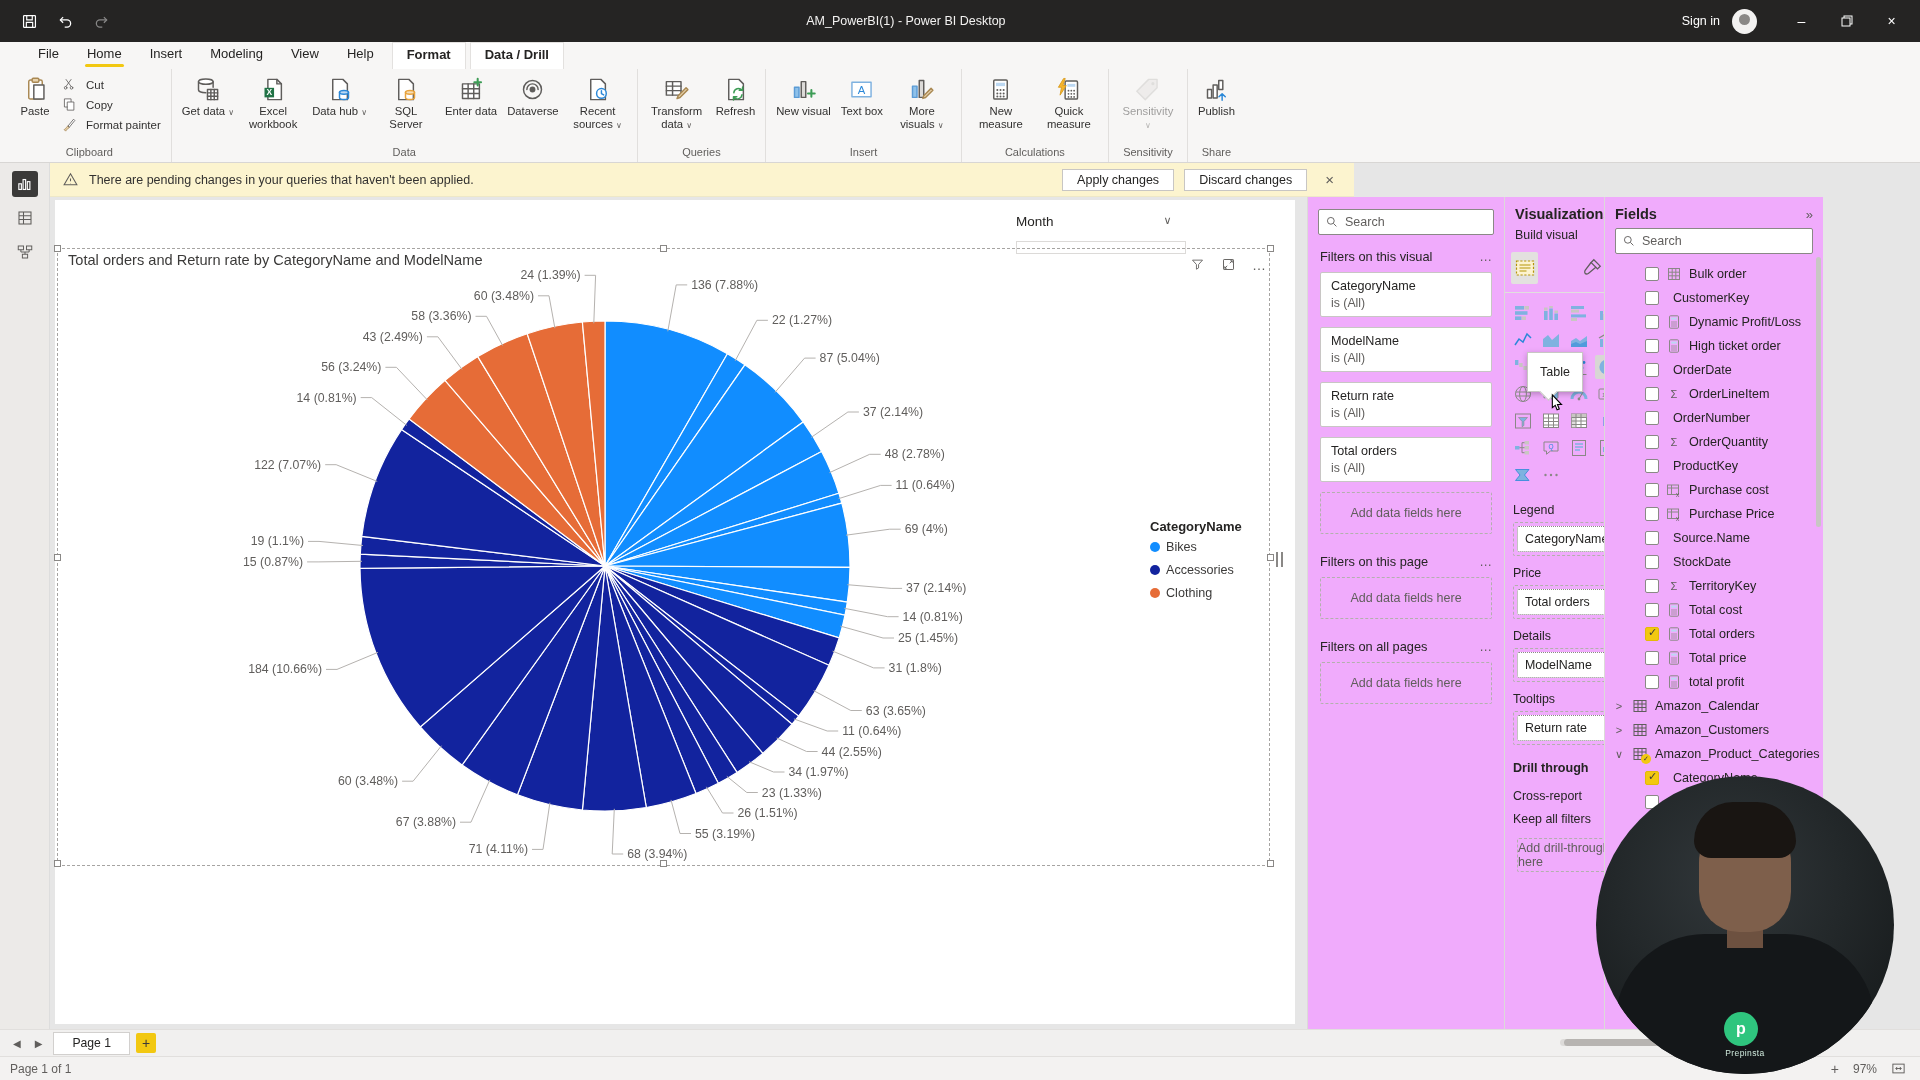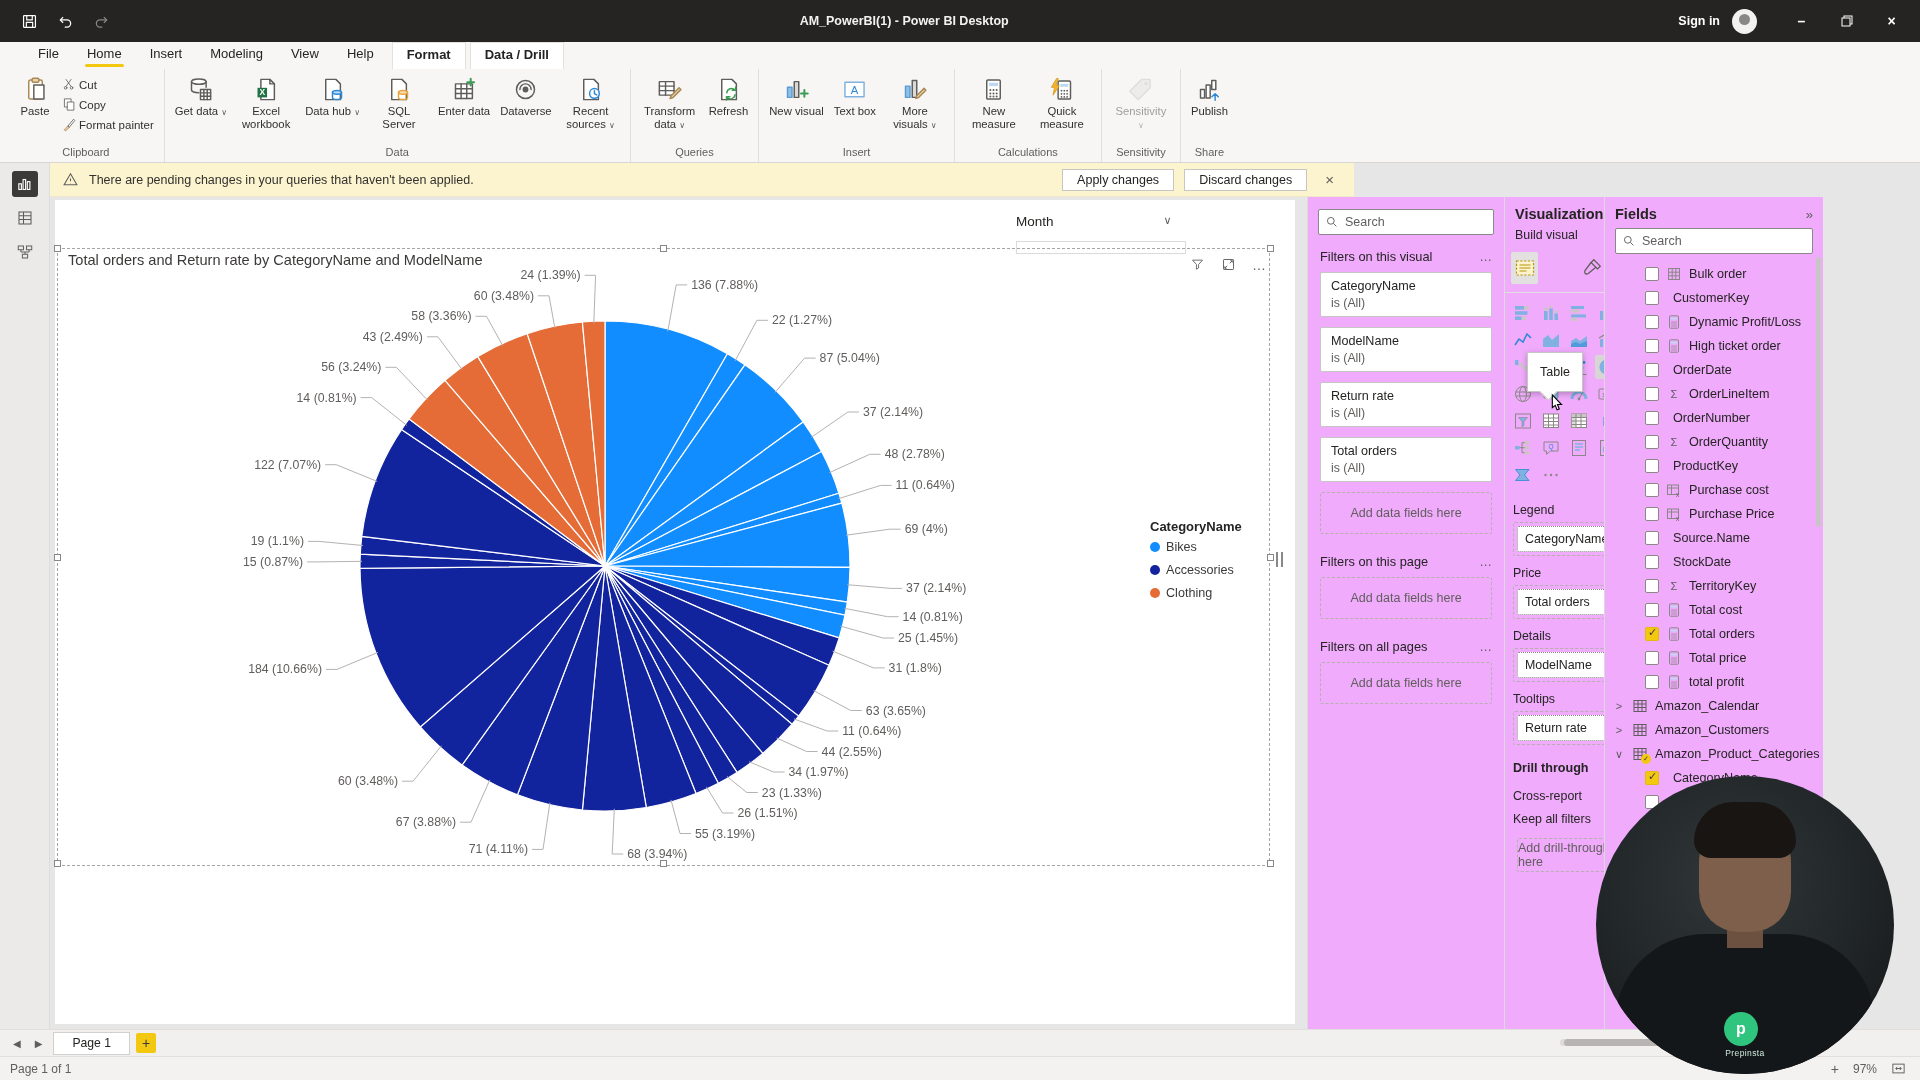--- a/index.html
+++ b/index.html
@@ -3,21 +3,21 @@
 <meta charset="utf-8">
 <style>
   *{box-sizing:border-box;margin:0;padding:0}
   html,body{background:#555;}
   #app{position:relative;width:1920px;height:1080px;overflow:hidden;background:#e6e6e6;
        font-family:"Liberation Sans","DejaVu Sans",sans-serif;color:#252423;font-size:13px;}
   svg{display:block}
   svg text{font-family:"Liberation Sans","DejaVu Sans",sans-serif}
 
   
-  .titlebar{position:absolute;left:0;top:0;width:1920px;height:42px;background:#252423;display:flex;align-items:center;color:#fff;font-weight:bold;}
+  .titlebar{position:absolute;left:0;top:0;width:1920px;height:42px;background:#252423;display:flex;align-items:center;color:#fff;}
   .tb-left{display:flex;align-items:center;gap:14px;padding-left:18px;width:130px}
   .tbicon{width:22px;height:22px;display:flex;align-items:center;justify-content:center;cursor:pointer}
   .tbicon.dim{opacity:.45}
   .tb-title{flex:1;text-align:center;font-size:12.5px;color:#f3f2f1}
   .tb-right{display:flex;align-items:center;gap:0;padding-right:6px}
   .signin{font-size:12.5px;margin-right:12px;cursor:pointer}
   .avatar{width:25px;height:25px;border-radius:50%;background:#f3f2f1;margin-right:22px;position:relative;cursor:pointer}
   .avatar:after{content:"";position:absolute;left:7px;top:5px;width:11px;height:11px;border-radius:50%;background:#8a8886}
   .winbtn{width:45px;height:42px;display:flex;align-items:center;justify-content:center;font-size:14px;color:#fff;cursor:pointer}
 
@@ -28,21 +28,21 @@
   .rtab.active:after{content:"";position:absolute;left:12px;right:12px;bottom:2px;height:3px;background:#f2c811;border-radius:2px}
   .rtab.contextual{background:#fff;border:1px solid #e3e1df;border-bottom:none;margin-left:4px;font-weight:bold}
   .rbody{display:flex;align-items:stretch;height:93px;padding-left:8px}
   .rgroup{display:flex;flex-direction:column;justify-content:space-between;padding:4px 6px 2px 6px;position:relative}
   .rgroup + .rgroup{border-left:1px solid #e1dfdd}
   .rrow{display:flex;align-items:flex-start;gap:2px}
   .rbtn{display:flex;flex-direction:column;align-items:center;gap:2px;padding:3px 4px;min-width:42px;max-width:66px;cursor:pointer;border-radius:2px}
   .rbtn .lbl{font-size:11.3px;line-height:1.12;text-align:center;color:#323130;white-space:pre-line}
   .rbtn.disabled{opacity:.45}
   .rstack{display:flex;flex-direction:column;gap:1px;padding-top:2px}
-  .sbtn{display:flex;align-items:center;gap:2px;font-size:11.5px;color:#323130;padding:2px 4px;cursor:pointer}
+  .sbtn{display:flex;align-items:center;gap:9px;font-size:11.5px;color:#323130;padding:2px 4px;cursor:pointer}
   .rglabel{text-align:center;font-size:11px;color:#605e5c;padding:1px 0 2px 0}
   .caret{font-size:8px;color:#605e5c}
 
   
   .leftstrip{position:absolute;left:0;top:163px;width:50px;height:866px;background:#eceae8;border-right:1px solid #ddd}
   .viewbtn{width:26px;height:26px;margin:8px auto;display:flex;align-items:center;justify-content:center;cursor:pointer;border-radius:3px}
   .viewbtn.sel{background:#3b3a39}
 
   
   .warnbar{position:absolute;left:50px;top:163px;width:1304px;height:34px;background:#fcf4cf;display:flex;align-items:center;padding:0 12px;gap:10px;border-bottom:1px solid #eee8c8}

